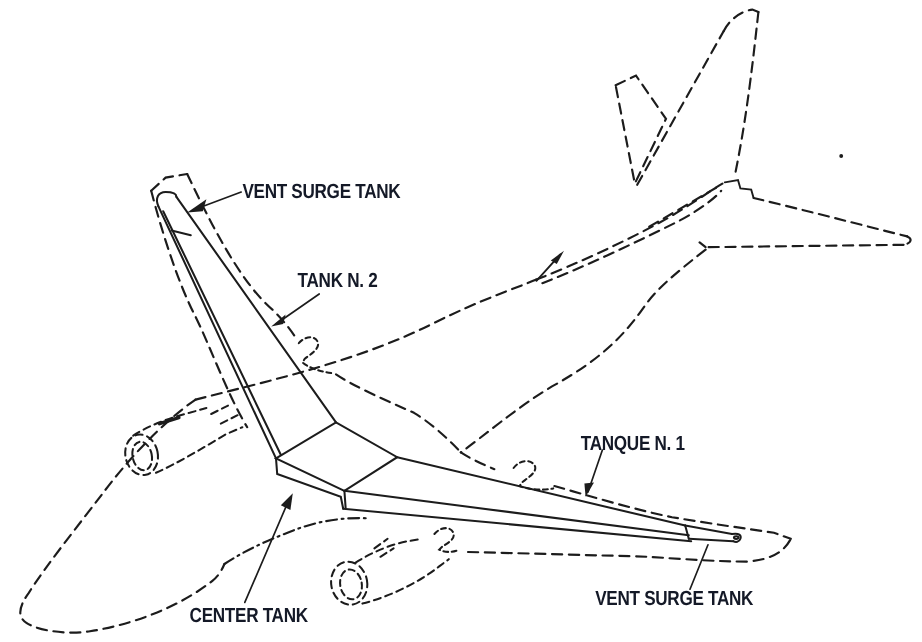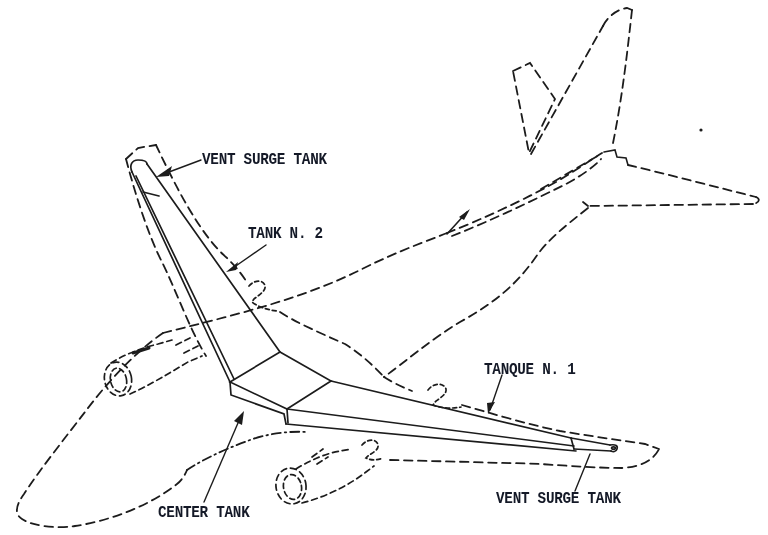--- a/index.html
+++ b/index.html
@@ -1,18 +1,18 @@
 <!DOCTYPE html>
 <html><head>
 <meta charset="utf-8">
 <style>
   html,body{margin:0;padding:0;background:#ffffff;}
   .stage{
     position:relative;width:768px;height:535px;background:#ffffff;overflow:hidden;
-    font-family:Liberation Mono, monospace;
+    font-family:Liberation Sans, sans-serif;
   }
   .stage svg{position:absolute;left:0;top:0;}
   .lbl{
     position:absolute;
     font-weight:bold;font-size:17px;line-height:1;
     letter-spacing:-0.3px;color:#141927;white-space:nowrap;
     transform:scaleX(0.84);transform-origin:left top;
   }
   .lbl-vst-top{left:202px;top:151px;}
   .lbl-tank2{left:248px;top:225px;}

